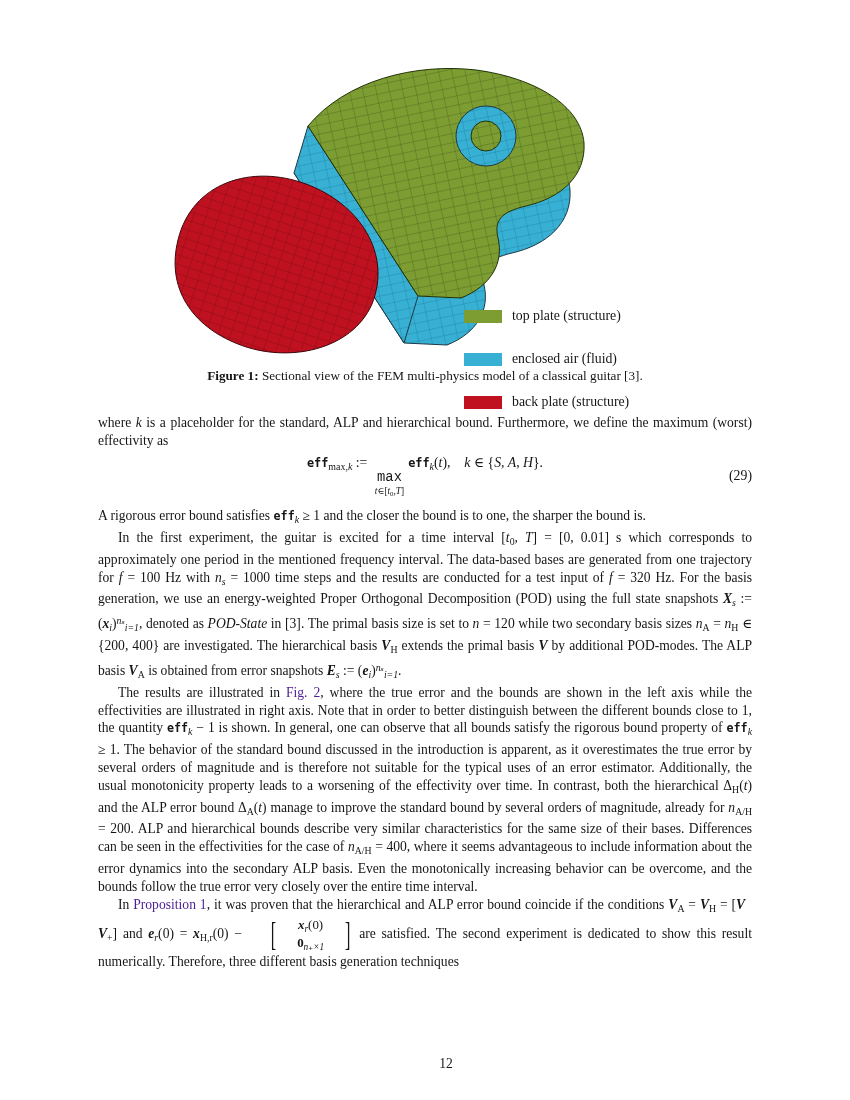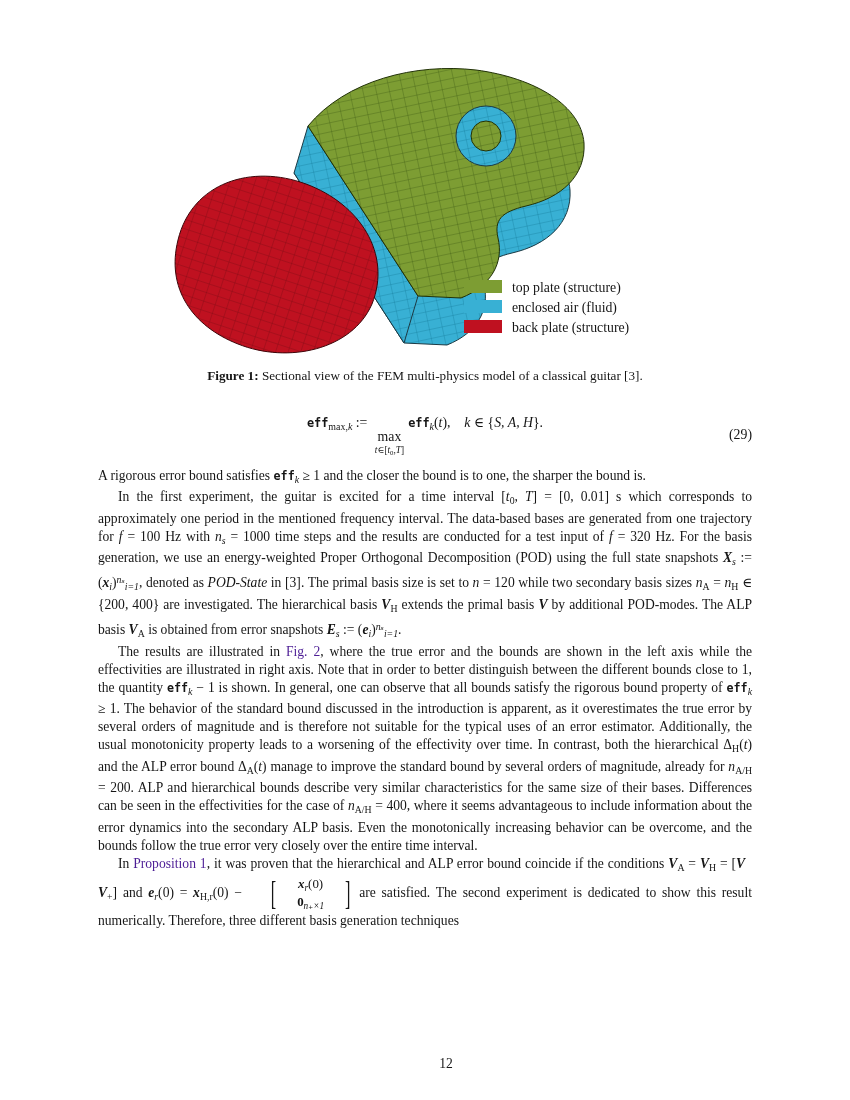--- a/index.html
+++ b/index.html
@@ -6,40 +6,40 @@
   .page{
     width:850px;height:1100px;position:relative;margin:0 auto;
     background:#ffffff;overflow:hidden;
     font-family:"Liberation Serif","DejaVu Serif",serif;color:#151515;
   }
   .content{padding:58px 98px 0 98px;}
   
   .figure{position:relative;height:298px;}
   .figure svg{position:absolute;left:58px;top:0;}
   .legend{position:absolute;left:366px;top:222px;}
-  .legend-row{display:flex;align-items:flex-start;margin-bottom:5px;}
+  .legend-row{display:flex;align-items:flex-end;margin-bottom:5px;margin-top:28px;}
   .swatch{width:38px;height:13px;margin-right:10px;flex:0 0 auto;}
   .legend-label{font-size:13.8px;line-height:15px;}
   .caption{text-align:center;font-size:13.2px;margin-top:12px;margin-bottom:30px;}
   
   .para{margin:0;text-align:justify;font-size:13.6px;line-height:17.9px;}
   .indent{text-indent:20px;}
   .i{font-style:italic;}
   .b{font-weight:700;}
   .bi{font-weight:700;font-style:italic;}
   .tt{font-family:"DejaVu Sans Mono",monospace;font-weight:700;font-size:0.86em;}
   .sub{vertical-align:-0.28em;font-size:0.72em;}
   .sup{vertical-align:0.45em;font-size:0.72em;}
   .link{color:#4c1d95;}
   
   .equation{position:relative;text-align:center;margin:4px 0 10px 0;font-size:13.8px;}
   .eqnum{position:absolute;right:0;top:50%;transform:translateY(-50%);}
   .maxstack{display:inline-flex;flex-direction:column;align-items:center;vertical-align:-1.05em;margin:0 4px;}
   .maxstack .limit{font-size:0.68em;line-height:1;margin-top:1px;white-space:nowrap;}
-  .maxop{line-height:1.05;}
+  .maxop{line-height:1.05;font-family:Liberation Mono, monospace;}
   
   .mat{display:inline-flex;align-items:center;vertical-align:middle;margin:0 2px;}
   .mat .bracket{display:inline-block;transform:scaleY(2.0);font-size:1.2em;font-weight:400;line-height:1;padding:0 1px;}
   .mat .col{display:inline-flex;flex-direction:column;align-items:center;font-size:0.95em;line-height:1.2;}
   
   .pageno{position:absolute;bottom:28px;left:0;right:0;text-align:center;font-size:13.6px;margin-left:42px;}
 </style>
 </head>
 <body>
 
@@ -101,20 +101,21 @@
           <span class="swatch" style="background: rgb(191, 17, 32);"></span>
           <span class="legend-label">back plate (structure)</span>
         </div>
       </div>
     </div>
 
     <div class="caption">
       <span class="b">Figure 1:</span><span> Sectional view of the FEM multi-physics model of a classical guitar [3].</span>
     </div>
 
+    <p class="para"><span>where </span><span class="i">k</span><span> is a placeholder for the standard, ALP and hierarchical bound. Furthermore, we define the maximum (worst) effectivity as</span></p>
 
     <div class="equation">
       <span class="eq-center">
         <span><span class="tt">eff</span><span class="sub">max,</span><span class="sub i">k</span><span> := </span></span><span class="maxstack">
             <span class="maxop">max</span>
             <span class="limit"><span class="i">t</span><span>∈[</span><span class="i">t</span><span class="sub">0</span><span class="i">,T</span><span>]</span></span>
           </span><span><span class="tt">eff</span><span class="sub i">k</span><span>(</span><span class="i">t</span><span>),</span><span> </span><span class="i">k</span><span> ∈ {</span><span class="i">S, A, H</span><span>}.</span></span>
       </span>
       <span class="eqnum">(29)</span>
     </div>

